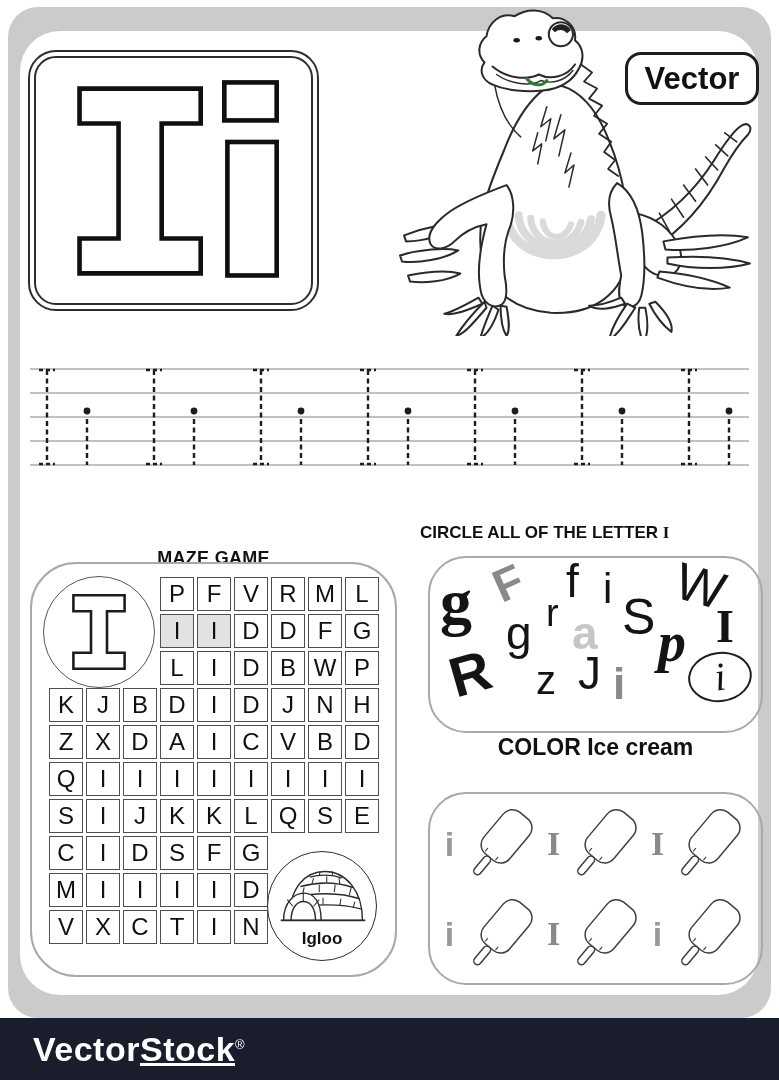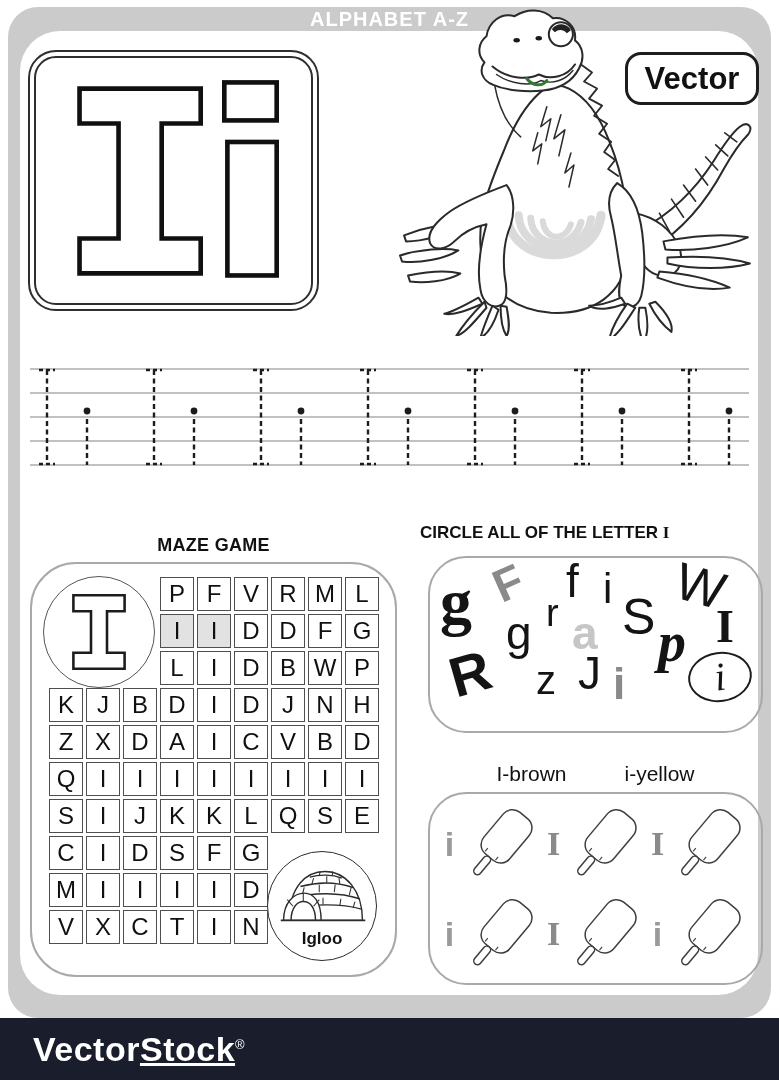--- a/index.html
+++ b/index.html
@@ -23,21 +23,21 @@
   .iguana{position:absolute;left:394px;top:2px;width:380px;height:334px;z-index:3;}
   .animal-label{position:absolute;left:625px;top:52px;width:134px;height:53px;border:3px solid #1d1d1d;border-radius:16px;
     display:flex;align-items:center;justify-content:center;font-weight:bold;font-size:31px;color:#111;z-index:4;background:#fff;}
 
   
   .trace-title{position:absolute;left:0;top:324px;width:779px;text-align:center;font-size:24px;color:#111;z-index:5;}
   .serifI{font-family:"Liberation Serif",serif;font-weight:bold;}
   .trace-area{position:absolute;left:30px;top:366px;width:719px;height:103px;}
 
   
-  .maze-heading{position:absolute;left:30px;top:535px;width:367px;text-align:center;font-weight:bold;font-size:18px;color:#111;letter-spacing:.3px;}
+  .maze-heading{position:absolute;left:30px;top:548px;width:367px;text-align:center;font-weight:bold;font-size:18px;color:#111;letter-spacing:.3px;}
   .circle-heading{position:absolute;left:420px;top:523px;width:350px;text-align:left;font-weight:bold;font-size:17px;color:#111;}
   .ic-heading{position:absolute;left:428px;top:734px;width:335px;text-align:center;font-weight:bold;font-size:23px;color:#111;}
   .ic-legend{position:absolute;left:428px;top:762px;width:335px;display:flex;justify-content:center;gap:58px;font-size:21px;color:#111;}
 
   
   .maze-box{position:absolute;left:30px;top:562px;width:367px;height:415px;border:2px solid var(--box-border);border-radius:46px;}
   .maze-grid{position:absolute;left:0;top:0;width:100%;height:100%;}
   .tile{position:absolute;width:34px;height:34px;background:#fff;border:1.5px solid #4f4f4f;
     display:flex;align-items:center;justify-content:center;font-size:24px;color:#101010;}
   .tile.shaded{background:var(--tile-shade);}
@@ -67,21 +67,20 @@
   .brand .thin{font-weight:bold;}
   .brand .bold{font-weight:bold;text-decoration:underline;}
   .brand sup{font-size:13px;font-weight:normal;}
   .bar-url{color:#fff;font-size:21px;}
 </style>
 </head>
 <body>
 
 <div class="page">
   <div class="frame"></div>
-  <div class="header-title">ALPHABET A-Z</div>
   <div class="content"></div>
 
   <div class="letter-card">
     <div class="letter-card-inner">
       <svg width="272" height="230" viewBox="0 0 264 224">
         <g fill="#fff" stroke="#101010" stroke-width="4.5" stroke-linejoin="miter">
           <path d="M40,22 H158 V56 H120 V168 H158 V202 H40 V168 H78 V56 H40 Z"></path>
           <rect x="181" y="16" width="51" height="37"></rect>
           <rect x="184" y="74" width="48" height="130"></rect>
         </g>
@@ -337,24 +336,21 @@
       <span class="scatter-letter" style="left: 286px; top: 46px; font-family: &quot;Liberation Serif&quot;, serif; font-weight: bold; font-style: normal; font-size: 46px; color: rgb(20, 20, 20);">I</span>
       <span class="scatter-letter" style="left: 20px; top: 88px; font-family: &quot;Liberation Sans&quot;, sans-serif; font-weight: bold; font-style: normal; font-size: 56px; color: rgb(20, 20, 20); transform: rotate(-16deg);">R</span>
       <span class="scatter-letter" style="left: 106px; top: 102px; font-family: &quot;Liberation Sans&quot;, sans-serif; font-weight: normal; font-style: normal; font-size: 40px; color: rgb(20, 20, 20);">z</span>
       <span class="scatter-letter" style="left: 148px; top: 92px; font-family: &quot;Liberation Sans&quot;, sans-serif; font-weight: normal; font-style: normal; font-size: 46px; color: rgb(20, 20, 20);">J</span>
       <span class="scatter-letter" style="left: 183px; top: 104px; font-family: &quot;Liberation Sans&quot;, sans-serif; font-weight: bold; font-style: normal; font-size: 44px; color: rgb(138, 138, 138);">i</span>
       <div class="hand-circle" style="left: 258px; top: 94px;">
         <span style="font-family: &quot;Liberation Serif&quot;, serif; font-style: italic; font-weight: normal; font-size: 40px; color: rgb(20, 20, 20); line-height: 1;">i</span>
       </div>
     </div>
 
-  <div class="ic-legend">
-    <span>I-brown</span>
-    <span>i-yellow</span>
-  </div>
+  <div class="ic-heading">COLOR Ice cream</div>
   <div class="ic-box">
       <div class="ic-item">
         <span class="ic-label sans">i</span>
         <svg width="80" height="86" viewBox="0 -8 92 102">
     <g transform="rotate(40 44 44)" fill="#fff" stroke="#3f3f3f" stroke-width="1.8">
       <rect x="25" y="-2" width="40" height="64" rx="14"></rect>
       <path d="M37,60 L37,55 M53,60 L53,55" stroke-width="1.3"></path>
       <rect x="40.5" y="62" width="9" height="26" rx="4.5"></rect>
     </g>
         </svg>

